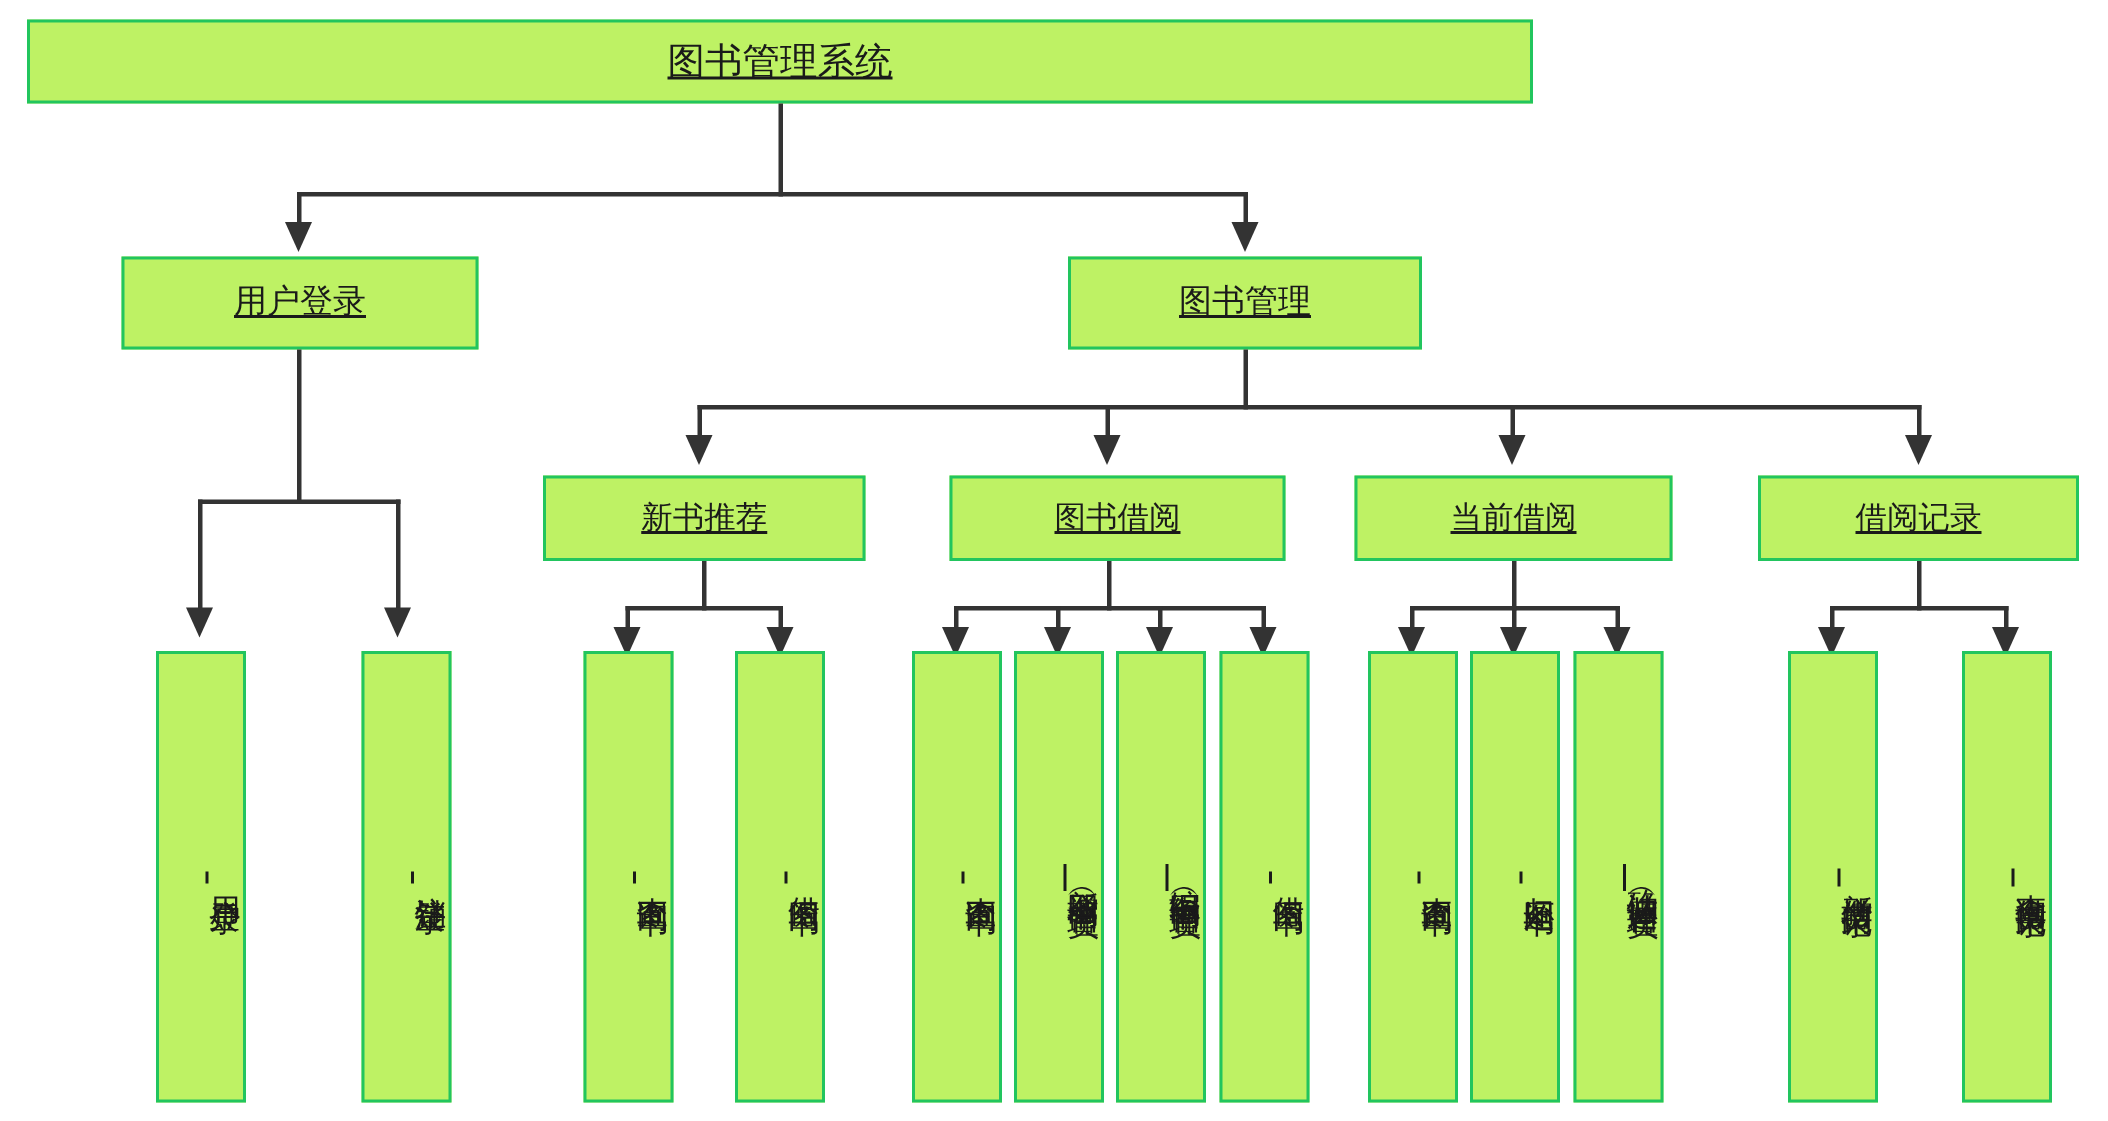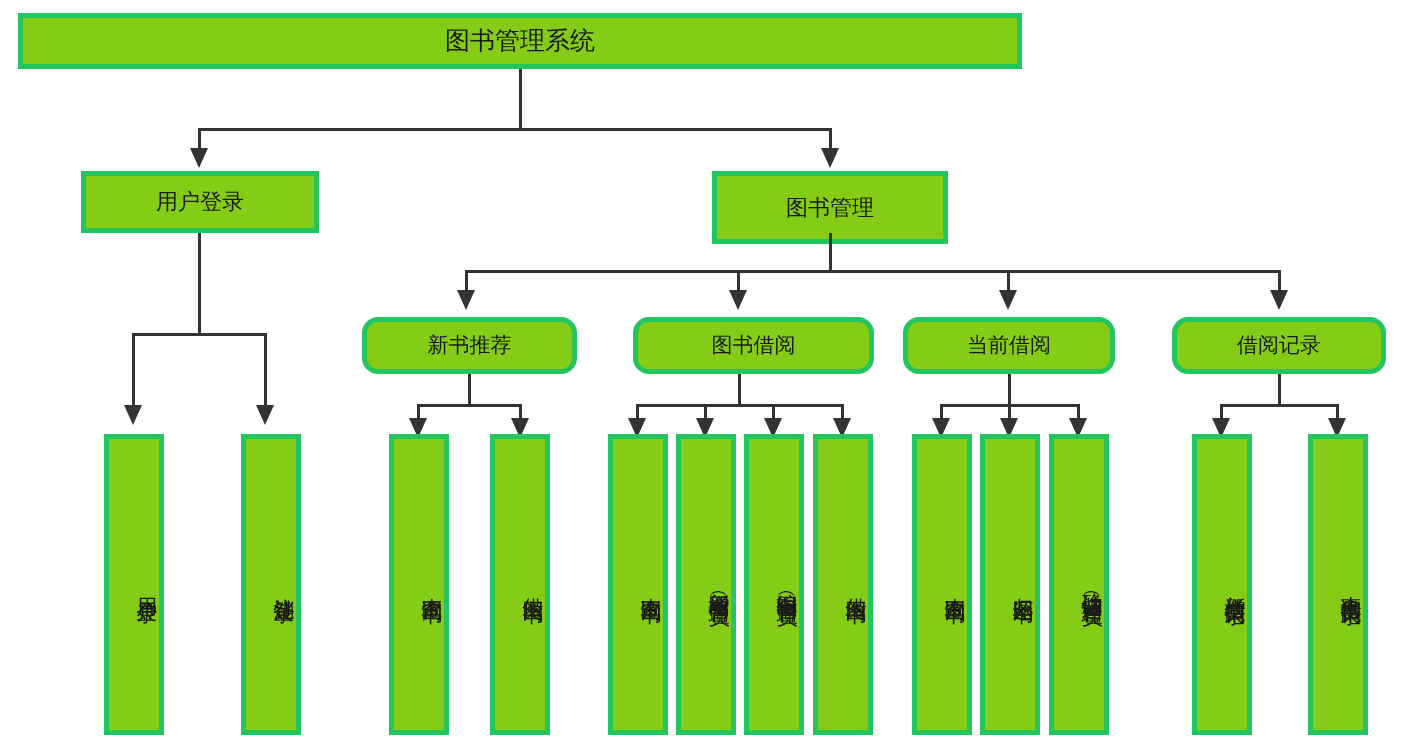--- a/index.html
+++ b/index.html
@@ -13,48 +13,49 @@
     position:relative;
     width:1405px;
     height:747px;
     background:#ffffff;
     overflow:hidden;
   }
   
   .node{
     position:absolute;
     box-sizing:border-box;
-    background:#84cc16;
-    border:5px solid #22c55e;
+    background:#bef264;
+    border:2px solid #22c55e;
     display:flex;
     align-items:center;
     justify-content:center;
     text-align:center;
     line-height:1.15;
+    text-decoration:underline;
   }
   .node.h{            
     writing-mode:horizontal-tb;
   }
   .node.v{            
     writing-mode:vertical-rl;
     text-orientation:upright;
     letter-spacing:2px;
     padding:10px 0;
     align-items:flex-start;
     justify-content:center;
   }
   .node .lbl{
     display:block;
     white-space:pre-line;
   }
   .node.v .lbl{white-space:normal;}
 
   .lvl0{font-size:25px;}
   .lvl1{font-size:22px;}
-  .lvl2{font-size:21px;border-radius:16px;}
+  .lvl2{font-size:21px;}
   .leaf{font-size:21px;}
 
   
   .ln{
     position:absolute;
     background:#333333;
   }
   .vln{width:3px;}
   .hln{height:3px;}
 
@@ -94,21 +95,21 @@
   <div class="ln vln" style="left:198px;top:128px;width:3px;height:22px;"></div>
   <div class="arrow" style="left:190px;top:148px;"></div>
 
   <div class="ln vln" style="left:829px;top:128px;width:3px;height:22px;"></div>
   <div class="arrow" style="left:821px;top:148px;"></div>
 
   <div class="node h lvl1" style="left:81px;top:171px;width:238px;height:62px;">
     <span class="lbl">用户登录</span>
   </div>
 
-  <div class="node h lvl1" style="left:712px;top:171px;width:236px;height:73px;">
+  <div class="node h lvl1" style="left:712px;top:171px;width:236px;height:62px;">
     <span class="lbl">图书管理</span>
   </div>
 
   <div class="ln vln" style="left:198px;top:233px;width:3px;height:103px;"></div>
   <div class="ln hln" style="left:132px;top:333px;width:135px;height:3px;"></div>
   <div class="ln vln" style="left:132px;top:333px;width:3px;height:74px;"></div>
   <div class="arrow" style="left:124px;top:405px;"></div>
   <div class="ln vln" style="left:264px;top:333px;width:3px;height:74px;"></div>
   <div class="arrow" style="left:256px;top:405px;"></div>
 
@@ -123,21 +124,21 @@
 
   <div class="ln vln" style="left:1007px;top:270px;width:3px;height:22px;"></div>
   <div class="arrow" style="left:999px;top:290px;"></div>
 
   <div class="ln vln" style="left:1278px;top:270px;width:3px;height:22px;"></div>
   <div class="arrow" style="left:1270px;top:290px;"></div>
 
   <div class="node h lvl2" style="left:362px;top:317px;width:215px;height:57px;">
     <span class="lbl">新书推荐</span>
   </div>
-  <div class="node h lvl2" style="left:633px;top:317px;width:241px;height:57px;">
+  <div class="node h lvl2" style="left:633px;top:317px;width:224px;height:57px;">
     <span class="lbl">图书借阅</span>
   </div>
   <div class="node h lvl2" style="left:1172px;top:317px;width:214px;height:57px;">
     <span class="lbl">借阅记录</span>
   </div>
   <div class="node h lvl2" style="left:903px;top:317px;width:212px;height:57px;">
     <span class="lbl">当前借阅</span>
   </div>
 
   <div class="ln vln" style="left:468px;top:374px;width:3px;height:33px;"></div>

